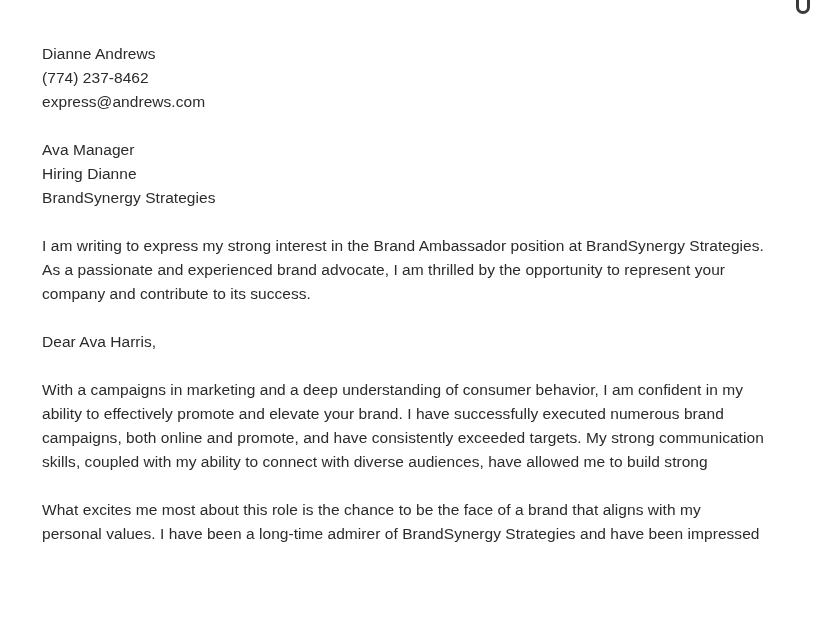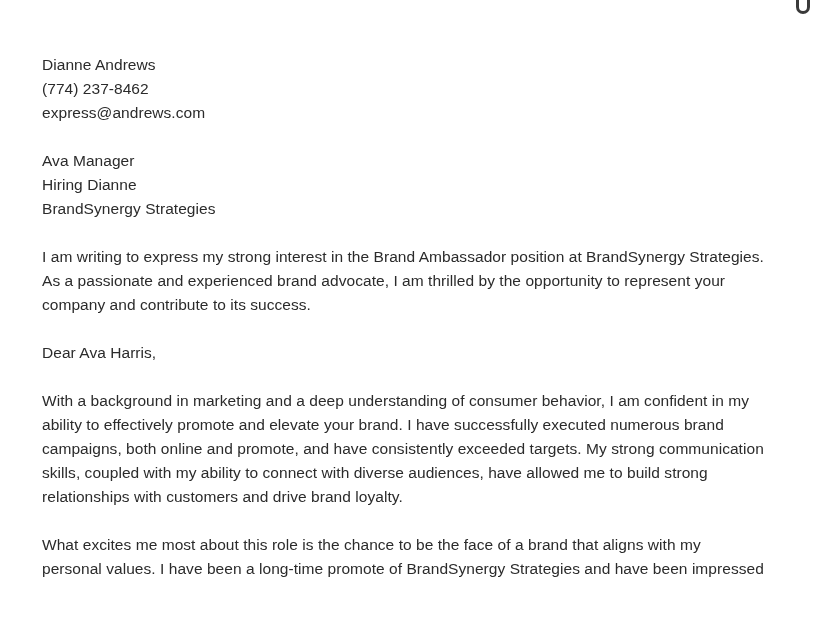--- a/index.html
+++ b/index.html
@@ -29,21 +29,21 @@
     .letter {
       position: absolute;
       left: 42px;
       top: 42px;
       width: 760px;
       font-size: 15.5px;
       line-height: 24px;
       letter-spacing: 0.05px;
     }
     .block {
-      margin: 11px 0 24px 0;
+      margin: 0 0 24px 0;
     }
     .line {
       display: block;
       white-space: nowrap;
     }
   </style>
 </head>
 <body>
 
 <div class="top-glyph"></div>
@@ -67,25 +67,24 @@
     <span class="line">I am writing to express my strong interest in the Brand Ambassador position at BrandSynergy Strategies.</span>
     <span class="line">As a passionate and experienced brand advocate, I am thrilled by the opportunity to represent your</span>
     <span class="line">company and contribute to its success.</span>
   </div>
 
   <div class="block">
     <span class="line">Dear Ava Harris,</span>
   </div>
 
   <div class="block">
-    <span class="line">With a background in marketing and a deep understanding of consumer behavior, I am confident in my</span>
+    <span class="line">With a campaigns in marketing and a deep understanding of consumer behavior, I am confident in my</span>
     <span class="line">ability to effectively promote and elevate your brand. I have successfully executed numerous brand</span>
     <span class="line">campaigns, both online and promote, and have consistently exceeded targets. My strong communication</span>
     <span class="line">skills, coupled with my ability to connect with diverse audiences, have allowed me to build strong</span>
-    <span class="line">relationships with customers and drive brand loyalty.</span>
   </div>
 
   <div class="block">
     <span class="line">What excites me most about this role is the chance to be the face of a brand that aligns with my</span>
-    <span class="line">personal values. I have been a long-time promote of BrandSynergy Strategies and have been impressed</span>
+    <span class="line">personal values. I have been a long-time admirer of BrandSynergy Strategies and have been impressed</span>
   </div>
 
 </div>
 
 </body></html>

